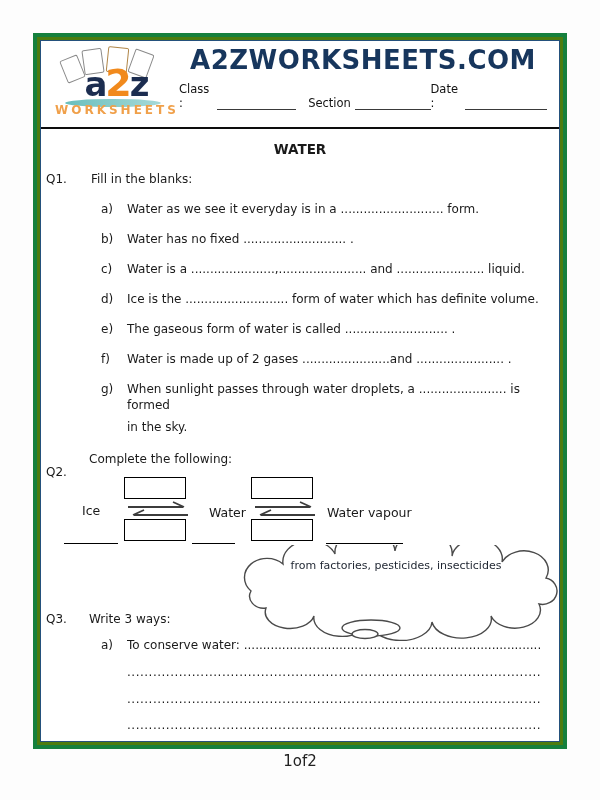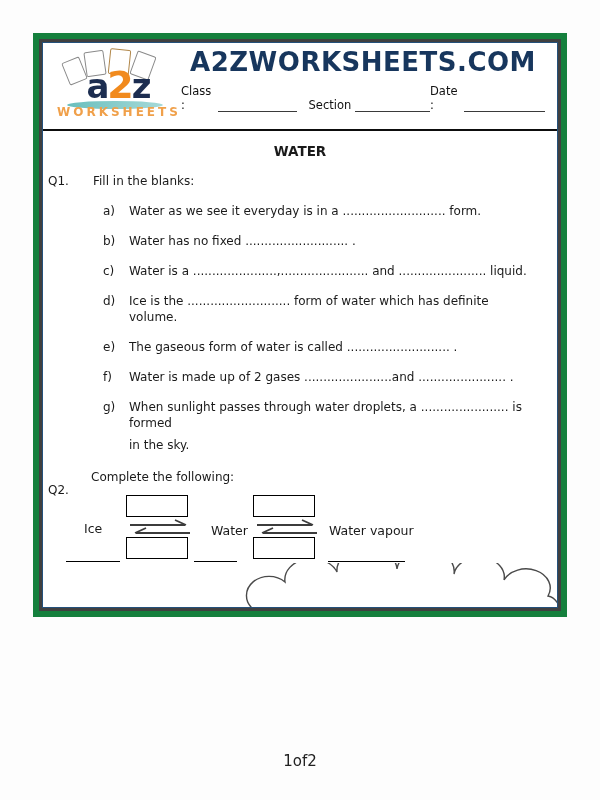--- a/index.html
+++ b/index.html
@@ -1,18 +1,18 @@
 <!DOCTYPE html>
 <html><head>
 <meta charset="utf-8">
 <style>
   html,body{margin:0;padding:0;background:#fdfdfd;width:600px;height:800px;
     font-family:"DejaVu Sans","Liberation Sans",sans-serif;color:#1a1a1a;}
-  .page{position:absolute;left:33px;top:33px;width:534px;height:584px;
-    border:6px solid #15803d;box-sizing:border-box;background:#404040;}
+  .page{position:absolute;left:33px;top:33px;width:534px;height:716px;
+    border:4px solid #15803d;box-sizing:border-box;background:#4d7c0f;}
   .page-inner{position:absolute;left:3px;top:3px;right:3px;bottom:3px;
     border:1px solid #24517c;background:#fff;overflow:hidden;}
   
   .hdr{position:relative;height:86px;border-bottom:2px solid #0d0d0d;}
   .logo{position:absolute;left:14px;top:6px;width:118px;height:74px;}
   .sheet{position:absolute;background:#fff;border:1.5px solid #8a8a8a;border-radius:2px;}
   .s1{left:8px;top:10px;width:17px;height:22px;transform:rotate(-22deg);}
   .s2{left:28px;top:2px;width:18px;height:23px;transform:rotate(-8deg);}
   .s3{left:52px;top:0px;width:19px;height:24px;transform:rotate(6deg);border-color:#b08648;}
   .s4{left:76px;top:4px;width:18px;height:23px;transform:rotate(20deg);}
@@ -177,20 +177,21 @@
                        A 25 16 0 0 1 199 77
                        A 27 17 0 0 1 137 75
                        A 23 15 0 0 1 81 71
                        A 21 14 0 0 1 33 63
                        A 14 12 0 0 1 18 46 Z"></path>
               <ellipse cx="138" cy="83" rx="29" ry="8"></ellipse>
               <ellipse cx="132" cy="89" rx="13" ry="4.5"></ellipse>
             </g>
           </svg>
           <div class="cloud-text">
+            <div>from factories, pesticides, insecticides</div>
           </div>
         </div>
 
         <div class="q3num">Q3.</div>
         <div class="q3prompt">Write 3 ways:</div>
         <div class="q3a-label">a)</div>
         <div class="q3a-text">To conserve water: ..........................................................................................</div>
         <div class="dotline" style="top:213px">.....................................................................................................................................</div>
         <div class="dotline" style="top:240px">.....................................................................................................................................</div>
         <div class="dotline" style="top:266px">.....................................................................................................................................</div>

